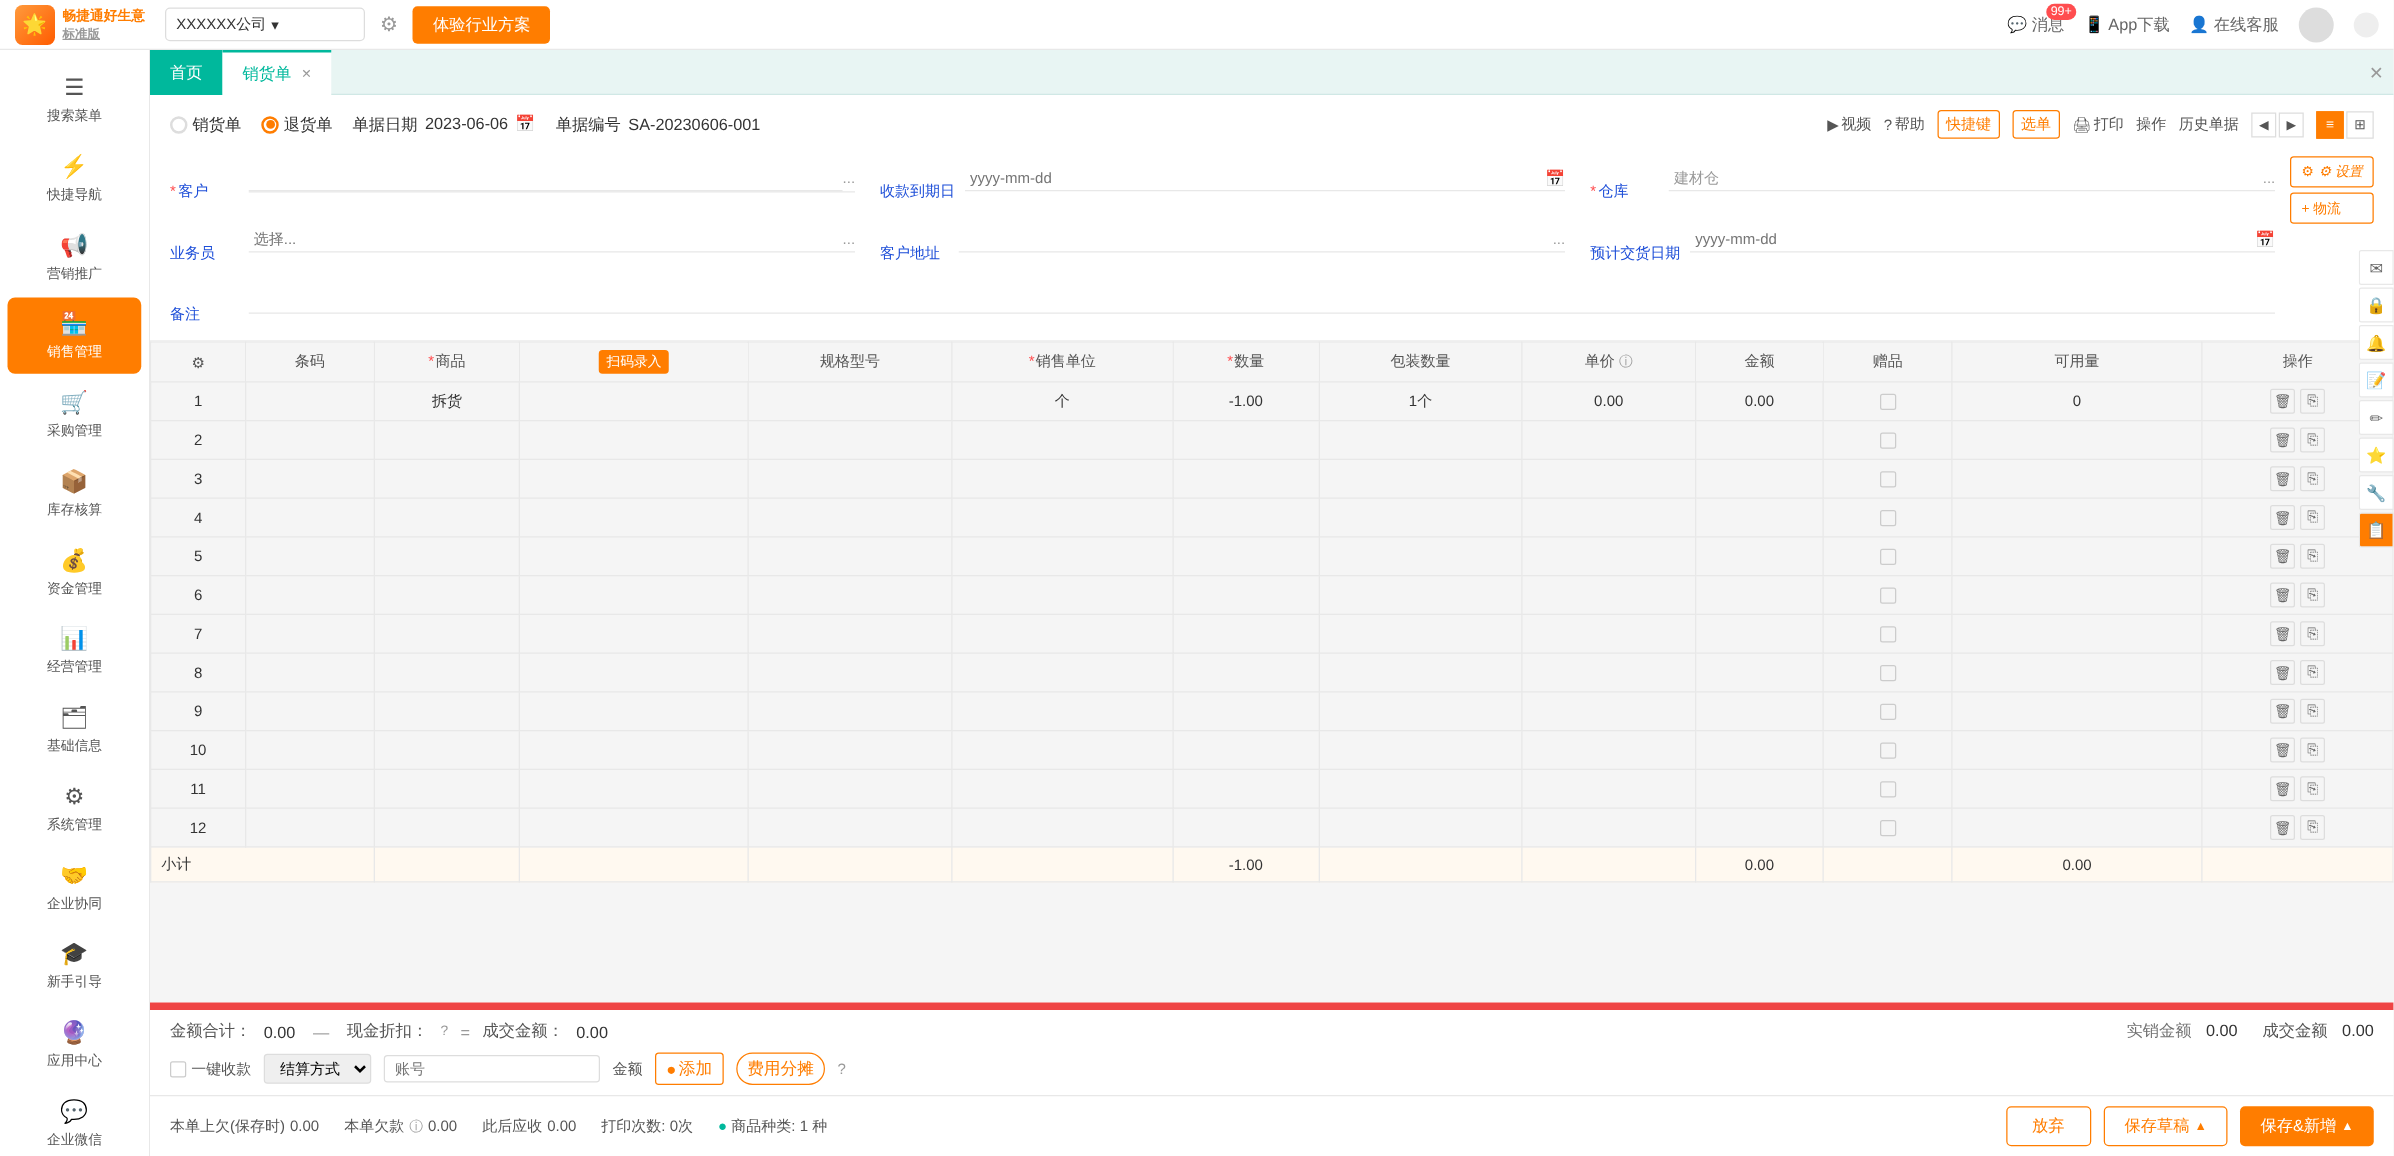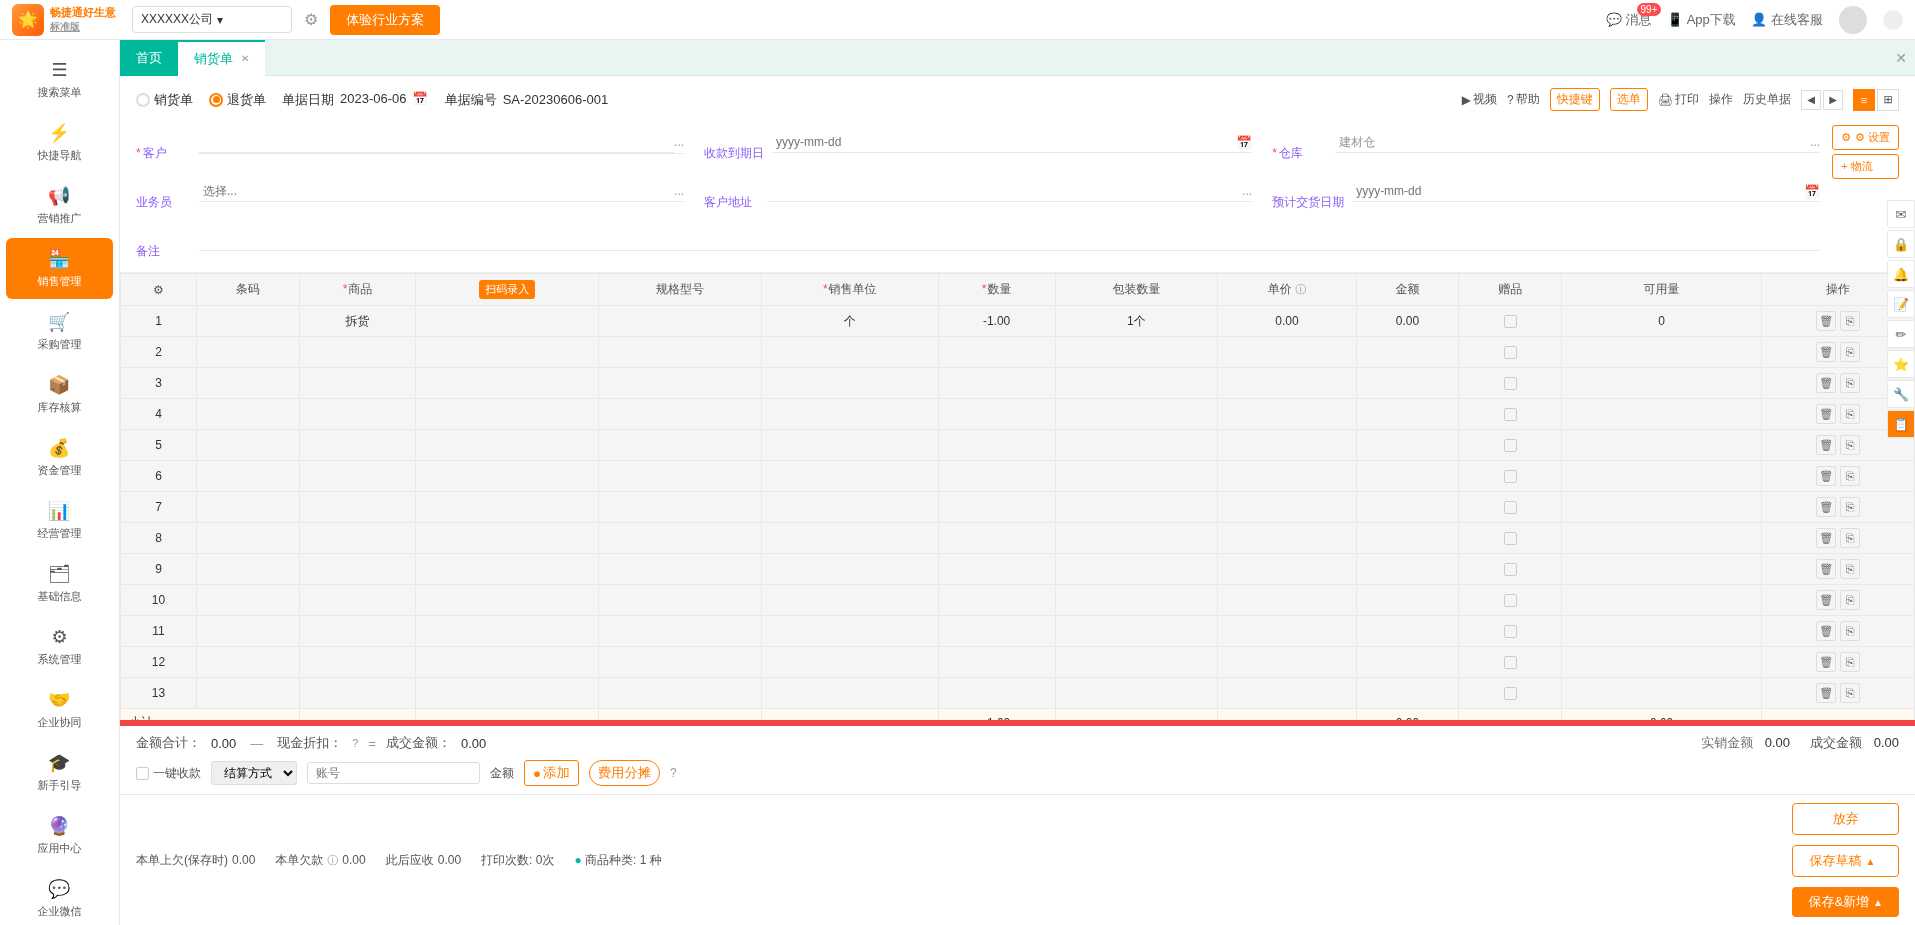--- a/index.html
+++ b/index.html
@@ -49,21 +49,21 @@
     .header-toolbar { margin-left: auto; display: flex; align-items: center; gap: 10px; font-size: 12px; color: #555; }
     .toolbar-item { display: flex; align-items: center; gap: 3px; cursor: pointer; }
     .toolbar-item.orange { color: #ff7d00; border: 1px solid #ff7d00; border-radius: 3px; padding: 2px 6px; }
     .nav-arrows { display: flex; gap: 2px; }
     .nav-arrow { width: 20px; height: 20px; border: 1px solid #ddd; display: flex; align-items: center; justify-content: center; cursor: pointer; font-size: 10px; }
     .view-icons { display: flex; gap: 2px; }
     .view-icon { width: 22px; height: 22px; border: 1px solid #ddd; display: flex; align-items: center; justify-content: center; cursor: pointer; font-size: 11px; }
     .view-icon.active { background: #ff7d00; color: #fff; border-color: #ff7d00; }
     .close-btn { cursor: pointer; color: #999; font-size: 14px; margin-left: 4px; }
     .form-row { display: flex; align-items: center; gap: 8px; }
-    .field-label { color: #8b5cf6; font-size: 12px; min-width: 55px; white-space: nowrap; margin-top: 22px; }
+    .field-label { color: #1d4ed8; font-size: 12px; min-width: 55px; white-space: nowrap; margin-top: 22px; }
     .field-label.required::before { content: '*'; color: #ff4d4f; margin-right: 2px; }
     .field-input { flex: 1; border: none; border-bottom: 1px solid #e8e8e8; padding: 3px 4px; font-size: 12px; outline: none; color: #999; background: transparent; }
     .field-dots { color: #999; cursor: pointer; }
     .field-with-icon { display: flex; align-items: center; flex: 1; border-bottom: 1px solid #e8e8e8; }
     .field-with-icon input { border: none; outline: none; flex: 1; font-size: 12px; padding: 3px 4px; background: transparent; color: #999; }
     .cal-icon { color: #999; cursor: pointer; font-size: 13px; }
 
     
     .table-container { flex: 1; overflow: auto; position: relative; }
     .data-table { width: 100%; border-collapse: collapse; font-size: 12px; }
@@ -93,21 +93,21 @@
     .split-btn { background: #fff; color: #ff7d00; border: 1px solid #ff7d00; border-radius: 13px; padding: 3px 8px; cursor: pointer; }
     .help-icon { color: #999; cursor: pointer; }
 
     
     .bottom-bar { display: flex; align-items: center; background: #fff; border-top: 1px solid #e8e8e8; padding: 8px 16px; gap: 20px; }
     .bottom-info { display: flex; align-items: center; gap: 20px; font-size: 12px; color: #555; flex: 1; }
     .bottom-info-item { display: flex; align-items: center; gap: 4px; }
     .bottom-info-item .val { font-weight: 500; }
     .print-info { font-size: 12px; color: #555; }
     .product-info { font-size: 12px; color: #555; }
-    .bottom-actions { display: flex; gap: 10px; flex-direction: column; }
+    .bottom-actions { display: flex; gap: 10px; }
     .discard-btn { border: 1px solid #ff7d00; color: #ff7d00; background: #fff; border-radius: 4px; padding: 6px 20px; cursor: pointer; font-size: 13px; }
     .save-draft-btn { background: #fff; color: #ff7d00; border: 1px solid #ff7d00; border-radius: 4px; padding: 6px 16px; cursor: pointer; font-size: 13px; display: flex; align-items: center; gap: 4px; }
     .save-new-btn { background: #ff7d00; color: #fff; border: none; border-radius: 4px; padding: 6px 16px; cursor: pointer; font-size: 13px; display: flex; align-items: center; gap: 4px; }
     .btn-chevron { font-size: 10px; }
 
     
     .right-panel { position: fixed; right: 0; top: 200px; display: flex; flex-direction: column; gap: 2px; z-index: 10; }
     .right-panel-item { width: 28px; height: 28px; background: #fff; border: 1px solid #e8e8e8; display: flex; align-items: center; justify-content: center; cursor: pointer; color: #666; font-size: 13px; border-radius: 2px 0 0 2px; }
     .right-panel-item.orange { background: #ff7d00; color: #fff; }
     .action-side-btn { border: 1px solid #ff7d00; color: #ff7d00; background: #fff; border-radius: 3px; padding: 4px 8px; cursor: pointer; font-size: 11px; white-space: nowrap; display: flex; align-items: center; gap: 2px; }
@@ -333,21 +333,21 @@
             <div class="form-row" style="grid-column:1/-1;">
               <span class="field-label">备注</span>
               <input type="text" class="field-input" style="flex: 1 1 0%; border-top: none; border-right: none; border-left: none; border-image: initial; border-bottom: 1px solid rgb(232, 232, 232);">
             </div>
           </div>
         </div>
 
         <div style="display:flex;flex-direction:column;gap:4px;padding-left:12px;justify-content:flex-start;padding-top:2px;">
           <button class="action-side-btn">
             <span>⚙</span>
-            <span style="margin-left:2px;">⚙ 设置</span>
+            <span style="margin-left:2px;font-style:italic;">⚙ 设置</span>
           </button>
           <button class="action-side-btn">
             <span>+ 物流</span>
           </button>
         </div>
       </div>
     </div>
 
     <div class="table-container">
       <table class="data-table">
@@ -651,44 +651,20 @@
                 </div>
               </td>
       <td></td>
       <td>
         <div class="op-icons">
           <div class="op-icon">🗑</div>
           <div class="op-icon">⎘</div>
         </div>
       </td>
     </tr>
-            <tr>
-      <td class="row-num">13</td>
-      <td contenteditable="false" style=""></td>
-      <td></td>
-      <td></td>
-      <td></td>
-      <td></td>
-      <td class=""></td>
-      <td></td>
-      <td></td>
-      <td></td>
-      <td>
-                <div class="checkbox-cell">
-                  <div class="checkbox"></div>
-                </div>
-              </td>
-      <td></td>
-      <td>
-        <div class="op-icons">
-          <div class="op-icon">🗑</div>
-          <div class="op-icon">⎘</div>
-        </div>
-      </td>
-    </tr>
           </tbody>
         <tfoot>
           <tr class="subtotal-row">
             <td colspan="2" style="text-align:left;padding-left:8px;font-size:12px;">小计</td>
             <td></td>
             <td></td>
             <td></td>
             <td></td>
             <td class="negative">-1.00</td>
             <td></td>

